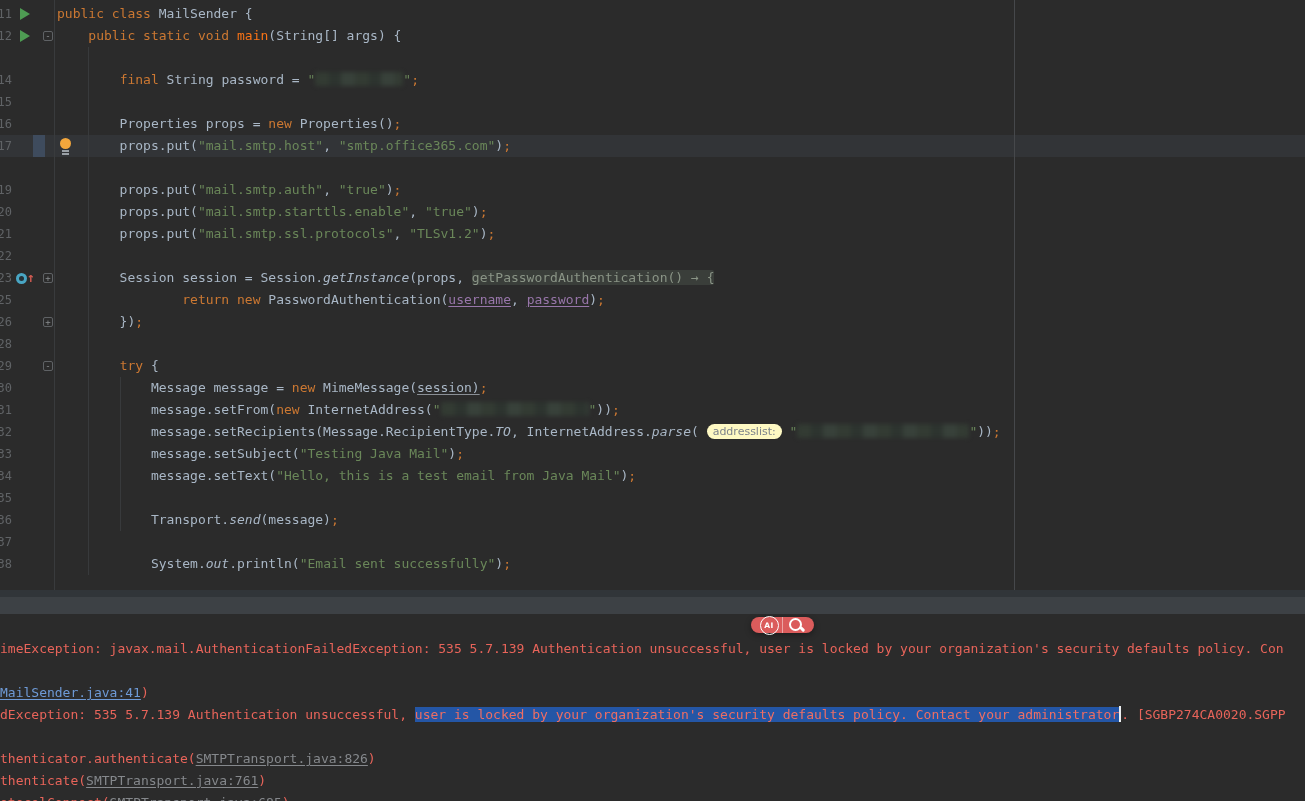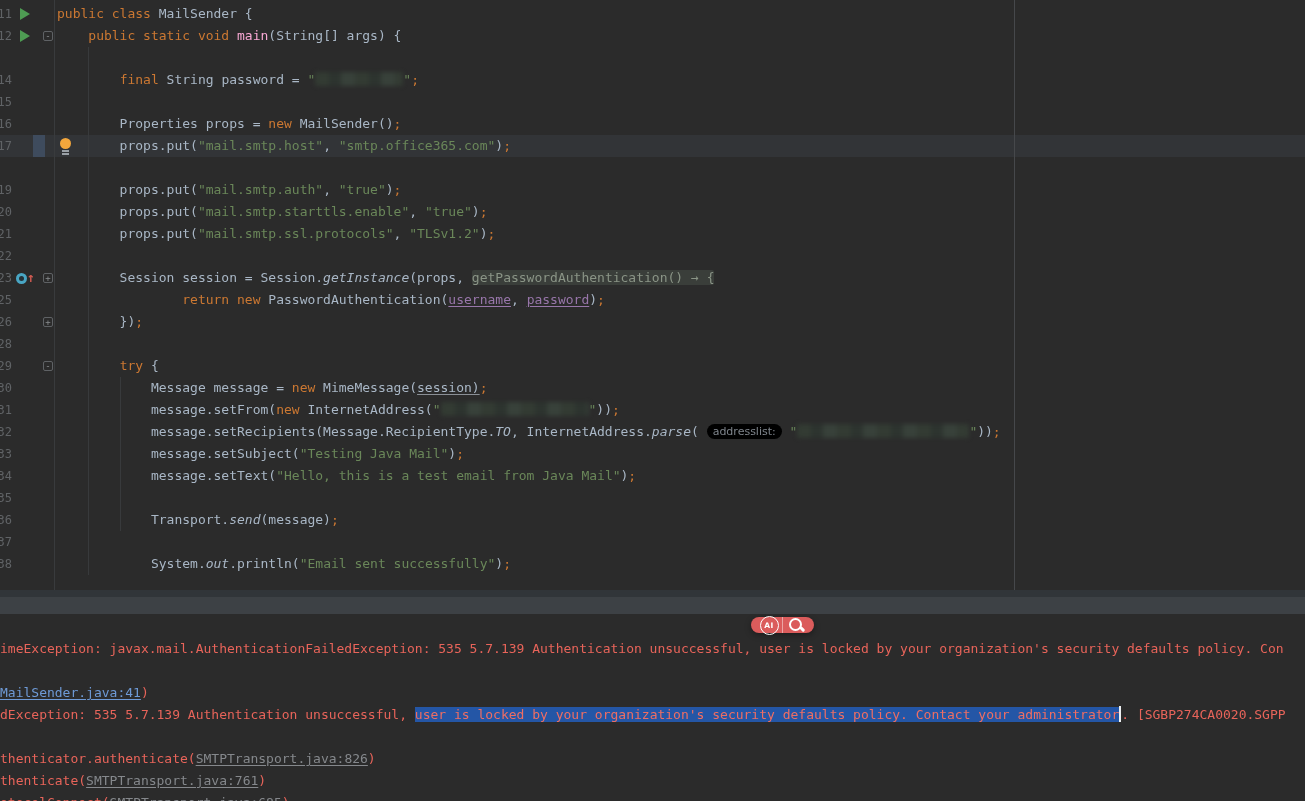--- a/index.html
+++ b/index.html
@@ -13,31 +13,31 @@
   .gutter-border{position:absolute;left:54px;top:0;width:1px;height:590px;background:#393b3d;}
   .iguide{position:absolute;width:1px;background:#383a3c;}
   .ig1{left:88px;top:47px;height:528px;}
   .ig2{left:120px;top:377px;height:154px;}
 
   .row{position:absolute;left:0;right:0;height:22px;line-height:22px;font-size:13px;}
   .lnum{position:absolute;left:-10px;width:22px;text-align:right;color:#606366;font-size:12px;}
   .codespan{position:absolute;left:57px;top:0;white-space:pre;color:#a9b7c6;}
 
   .kw{color:#cc7832}
-  .mth{color:#f9a8d4}
+  .mth{color:#f97316}
   .str{color:#6a8759}
   .semi{color:#cc7832}
   .def{color:#a9b7c6}
   .it{color:#a9b7c6;font-style:italic}
   .pu{color:#9876aa;text-decoration:underline;text-underline-offset:2px}
   .u{text-decoration:underline;text-decoration-color:#8a8f96;text-underline-offset:2px}
   .fold{background:#3a3e3a;color:#8a9486;border-radius:2px}
   .blur{display:inline-block;height:14px;vertical-align:-2px;border-radius:2px;filter:blur(2px);
         background:repeating-linear-gradient(90deg,#333b33 0 14px,#2d342f 14px 26px,#38413a 26px 40px)}
-  .inlay{display:inline-block;background:#000000;color:#7e848b;font-size:11px;line-height:15px;height:15px;
+  .inlay{display:inline-block;background:#fef9c3;color:#7e848b;font-size:11px;line-height:15px;height:15px;
          border-radius:8px;padding:0 6px;vertical-align:1px;font-family:"DejaVu Sans",sans-serif}
 
   
   .run-icon{position:absolute;left:20px;top:5px;width:0;height:0;
             border-left:10px solid #4e9c53;border-top:6px solid transparent;border-bottom:6px solid transparent}
   .foldbox{position:absolute;left:43px;top:6px;width:10px;height:10px;border:1px solid #5f6265;border-radius:2px;
            color:#8a8d90;font-size:9px;line-height:8px;text-align:center;box-sizing:border-box}
   .gmark{position:absolute;left:33px;top:0;width:12px;height:22px;background:#3e4b5d}
   .bulb{position:absolute;left:60px;top:3px;width:12px;height:17px}
   .bglobe{position:absolute;left:0;top:0;width:11px;height:11px;border-radius:50%;background:#f2a63c}
@@ -96,21 +96,21 @@
     <div class="row" style="top: 69px;">
       <span class="lnum">14</span>
       <span class="codespan"><span class="def">        </span><span class="kw">final </span><span class="def">String password = </span><span class="str">"</span><span class="blur" style="width: 88px;"></span><span class="str">"</span><span class="semi">;</span></span>
     </div>
     <div class="row" style="top: 91px;">
       <span class="lnum">15</span>
       <span class="codespan"></span>
     </div>
     <div class="row" style="top: 113px;">
       <span class="lnum">16</span>
-      <span class="codespan"><span class="def">        Properties props = </span><span class="kw">new</span><span class="def"> MailSender()</span><span class="semi">;</span></span>
+      <span class="codespan"><span class="def">        Properties props = </span><span class="kw">new</span><span class="def"> Properties()</span><span class="semi">;</span></span>
     </div>
     <div class="row" style="top: 135px;">
       <span class="lnum">17</span>
       <span class="gmark"></span>
       <span class="bulb">
         <span class="bglobe"></span>
         <span class="bl1"></span>
         <span class="bl2"></span>
       </span>
       <span class="codespan"><span class="def">        props.put(</span><span class="str">"mail.smtp.host"</span><span class="def">, </span><span class="str">"smtp.office365.com"</span><span class="def">)</span><span class="semi">;</span></span>

